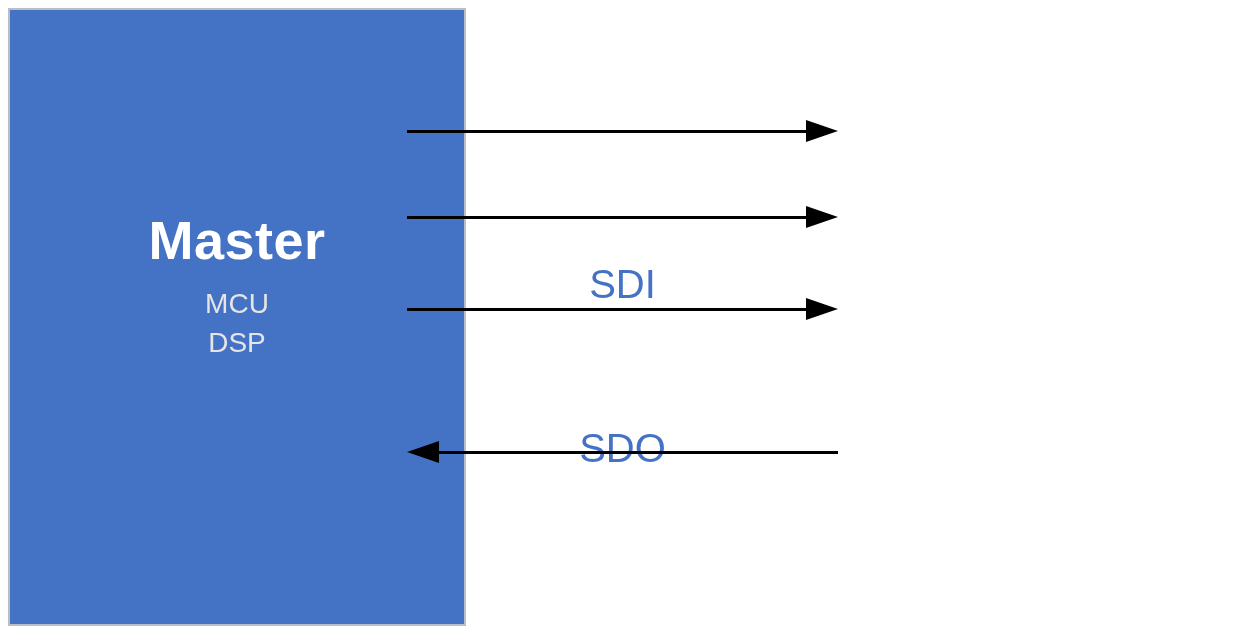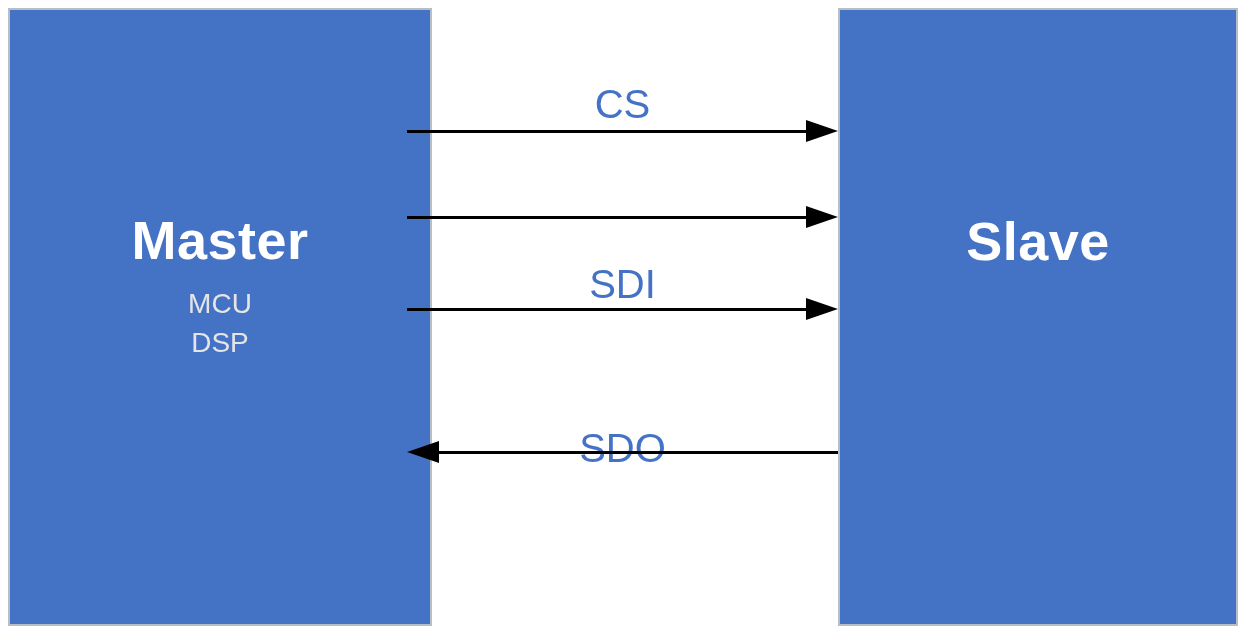--- a/index.html
+++ b/index.html
@@ -16,21 +16,21 @@
     overflow: hidden;
   }
   .node-box {
     position: absolute;
     top: 8px;
     height: 618px;
     background: #4472C4;
     border: 2px solid #b8bec8;
     box-sizing: border-box;
   }
-  .master-box { left: 8px;   width: 424px; }
+  .master-box { left: 8px;   width: 458px; }
   .slave-box  { left: 838px; width: 400px; }
 
   .node-title {
     position: absolute;
     left: 0;
     width: 100%;
     text-align: center;
     color: #ffffff;
     font-weight: bold;
     font-size: 54px;
@@ -95,25 +95,21 @@
 <div class="canvas">
 
   <div class="node-box master-box">
     <div class="node-title">Master</div>
     <div class="node-items">
       <div>MCU</div>
       <div>DSP</div>
     </div>
   </div>
 
-  <div class="node-box slave-box">
-    <div class="node-title">Slave</div>
-  </div>
 
-  <div class="signal-label label-cs">CS</div>
   <div class="signal-label label-sdi">SDI</div>
   <div class="signal-label label-sdo">SDO</div>
 
   <div class="signal-line line-cs"></div>
   <div class="arrow-head right head-cs"></div>
 
   <div class="signal-line line-spc"></div>
   <div class="arrow-head right head-spc"></div>
 
   <div class="signal-line line-sdi"></div>

